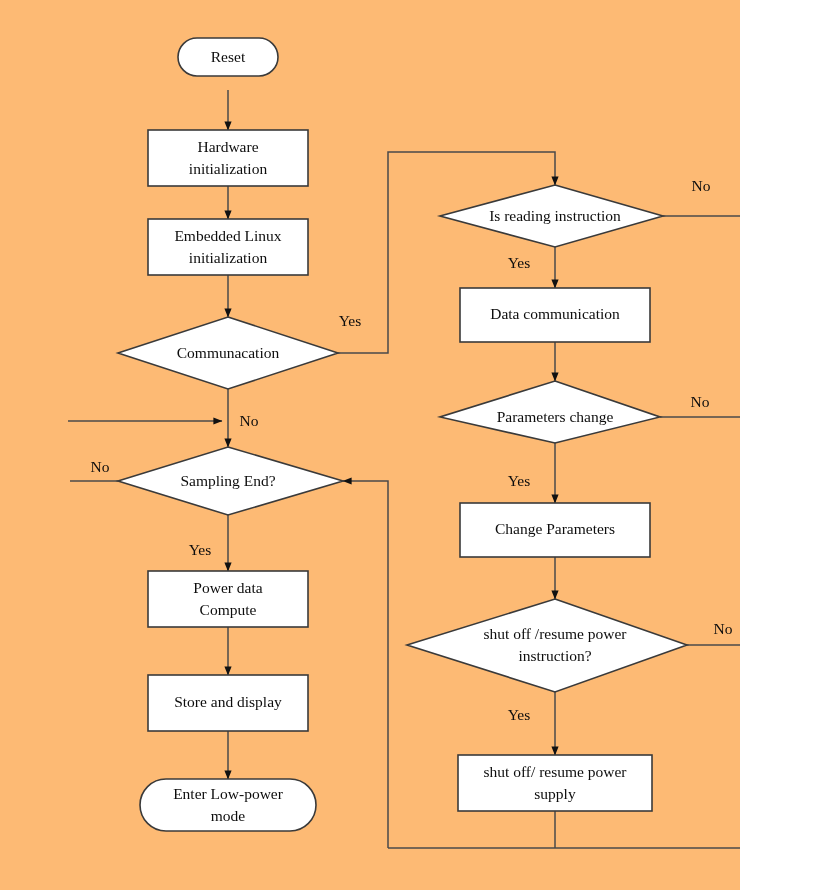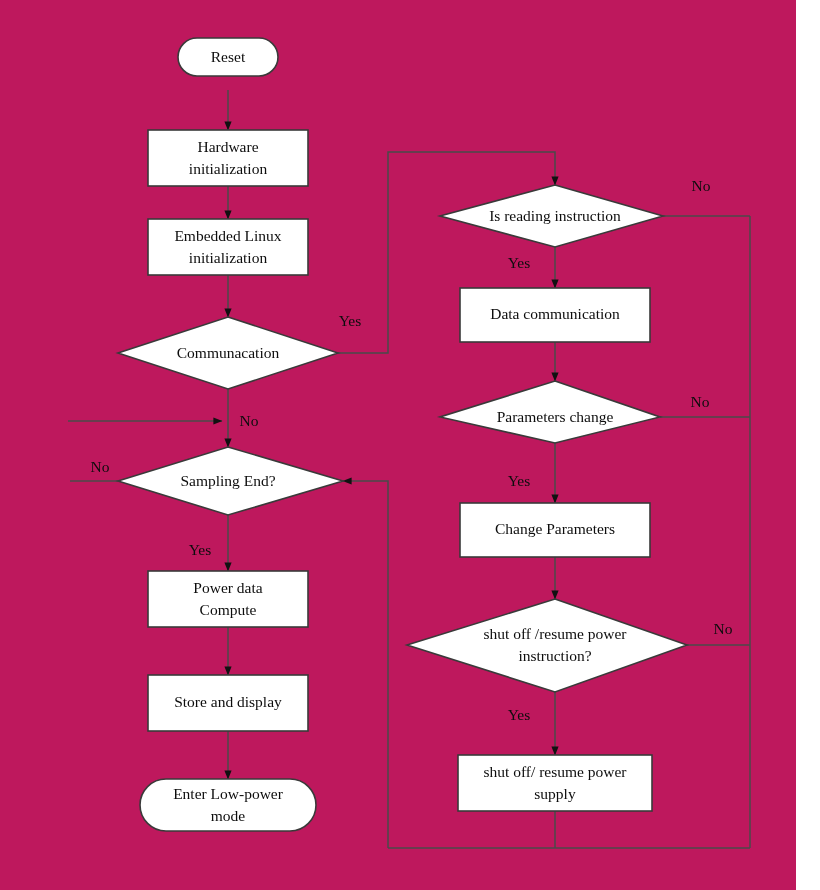--- a/index.html
+++ b/index.html
@@ -2,23 +2,23 @@
 <html><head>
 <meta charset="utf-8">
 <style>
   html, body {
     margin: 0;
     padding: 0;
     background: #ffffff;
   }
   #canvas {
     position: relative;
-    width: 796px;
+    width: 740px;
     height: 890px;
-    background: #be185d;
+    background: #fdba74;
     font-family: "Liberation Serif", "DejaVu Serif", serif;
     overflow: hidden;
   }
   svg#flow {
     position: absolute;
     left: 0;
     top: 0;
     width: 820px;
     height: 890px;
     display: block;

